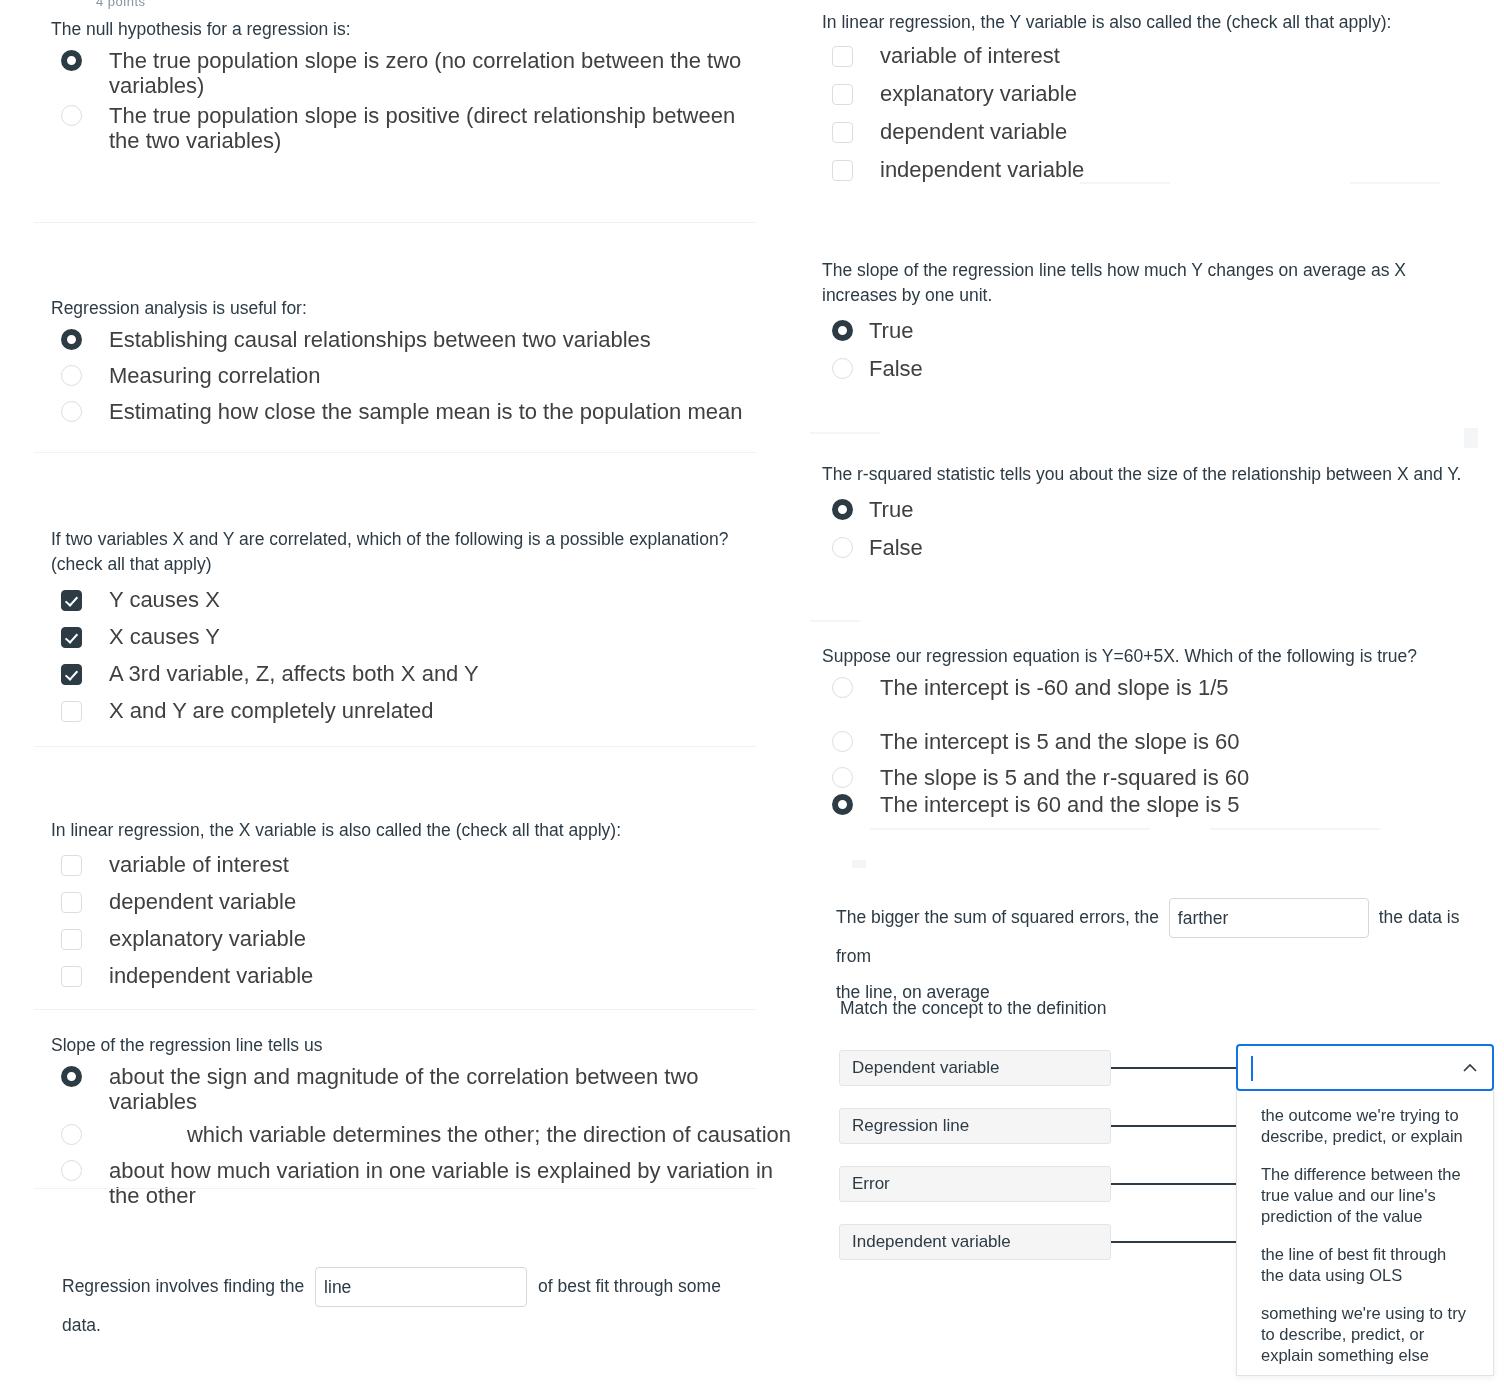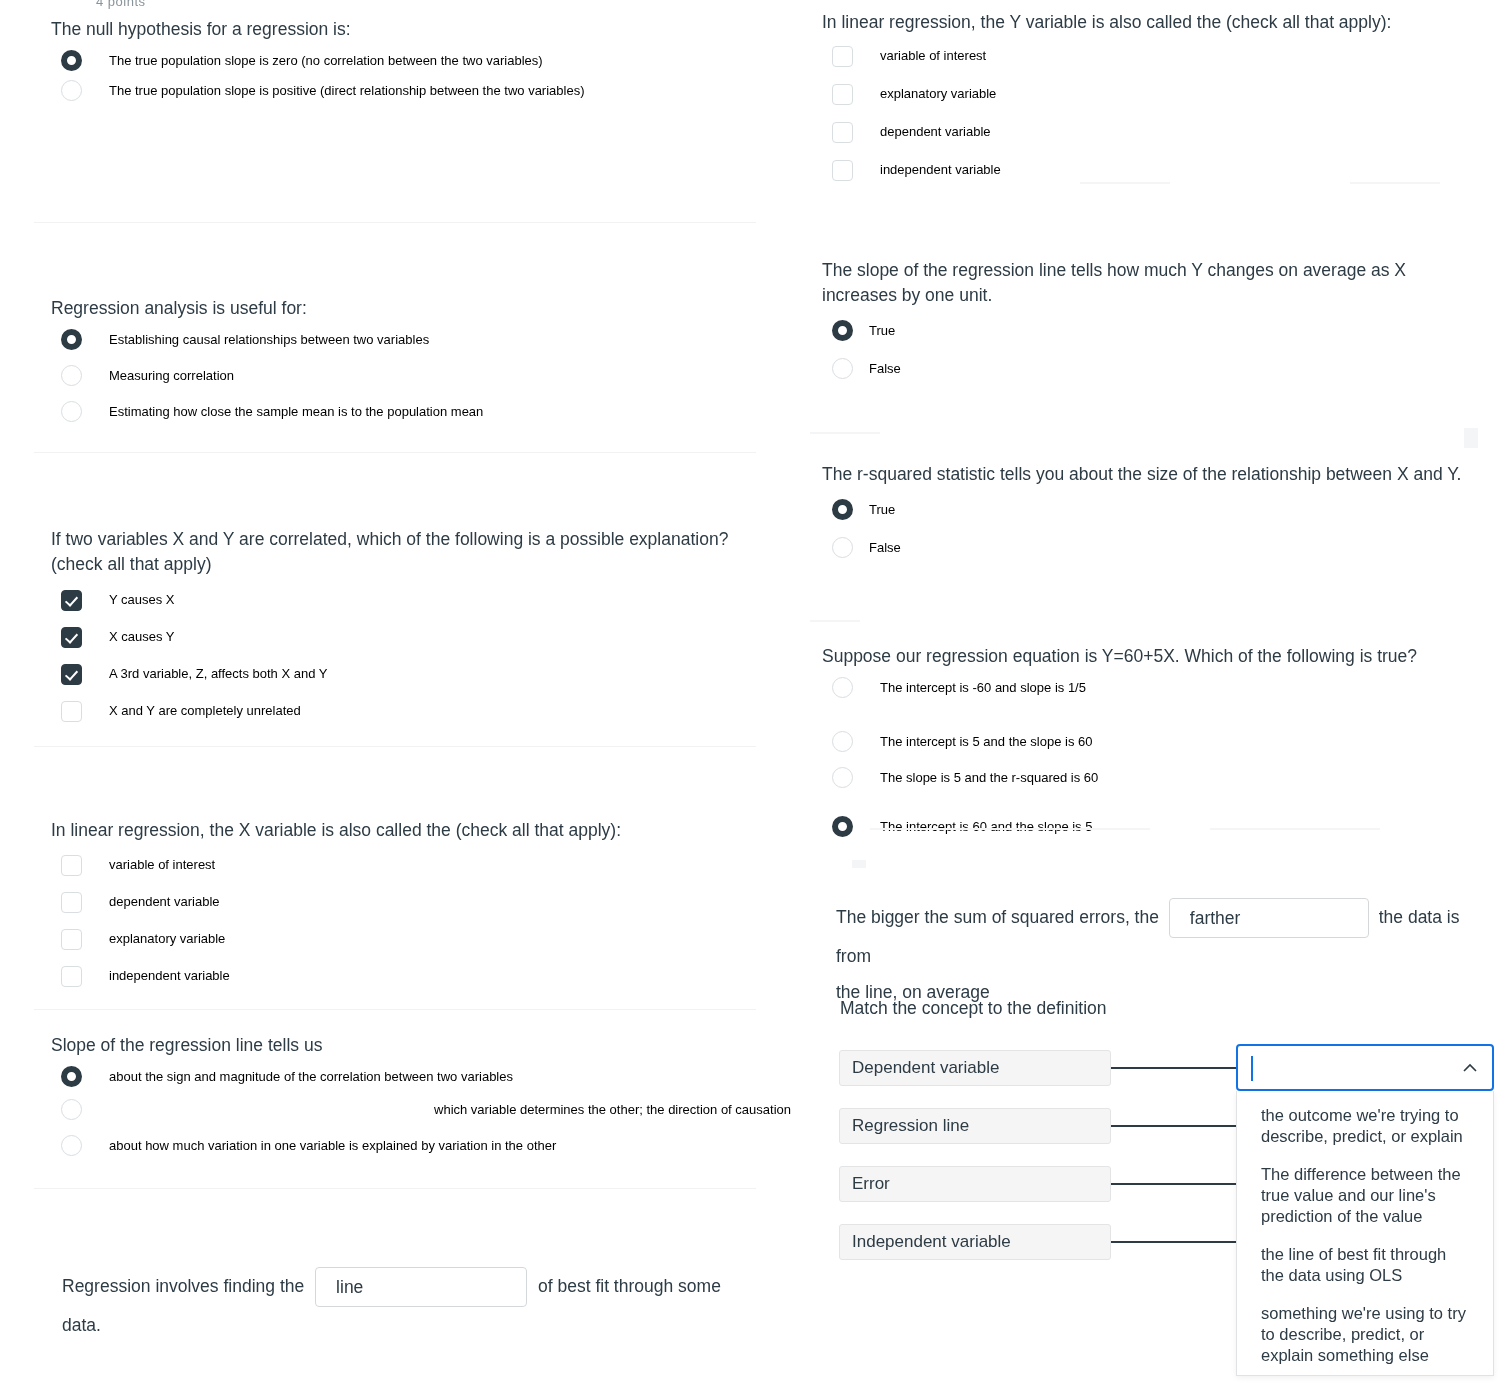--- a/index.html
+++ b/index.html
@@ -49,23 +49,23 @@
     margin-bottom: 6px;
   }
   .options { }
 
   .opt {
     display: flex;
     align-items: flex-start;
     margin-bottom: 5px;
   }
   .opt-label {
-    font-size: 13px;
+    font-size: 22px;
     line-height: 25px;
-    color: #000000;
+    color: #404040;
   }
 
   
   .radio {
     flex: 0 0 auto;
     width: 21px; height: 21px;
     border-radius: 50%;
     box-sizing: border-box;
     margin-top: 2px;
     border: 1.6px solid #d9dee1;
@@ -124,21 +124,21 @@
   .fill-input {
     display: inline-block;
     vertical-align: middle;
     box-sizing: border-box;
     border: 1px solid #d4d8da;
     border-radius: 4px;
     background: #fff;
     font-family: "Liberation Sans", sans-serif;
     font-size: 17.5px;
     color: #2D3B45;
-    padding: 0 20px;
+    padding: 0 8px;
     outline: none;
   }
 
   
   .match-area { position: absolute; }
   .match-item {
     position: absolute;
     box-sizing: border-box;
     background: #f5f5f5;
     border: 1px solid #e2e4e6;
@@ -386,21 +386,21 @@
     <div class="qtext">Suppose our regression equation is Y=60+5X. Which of the following is true?</div>
     <div class="options" style="margin-top:6px;">
       <div class="opt" style="margin-bottom:29px;">
         <span class="radio ind-r"></span>
         <span class="opt-label">The intercept is -60 and slope is 1/5</span>
       </div>
       <div class="opt" style="margin-bottom:11px;">
         <span class="radio ind-r"></span>
         <span class="opt-label">The intercept is 5 and the slope is 60</span>
       </div>
-      <div class="opt" style="margin-bottom:24px;">
+      <div class="opt" style="margin-bottom:2px;">
         <span class="radio ind-r"></span>
         <span class="opt-label">The slope is 5 and the r-squared is 60</span>
       </div>
       <div class="opt">
         <span class="radio sel ind-r"></span>
         <span class="opt-label">The intercept is 60 and the slope is 5</span>
       </div>
     </div>
   </div>
 

